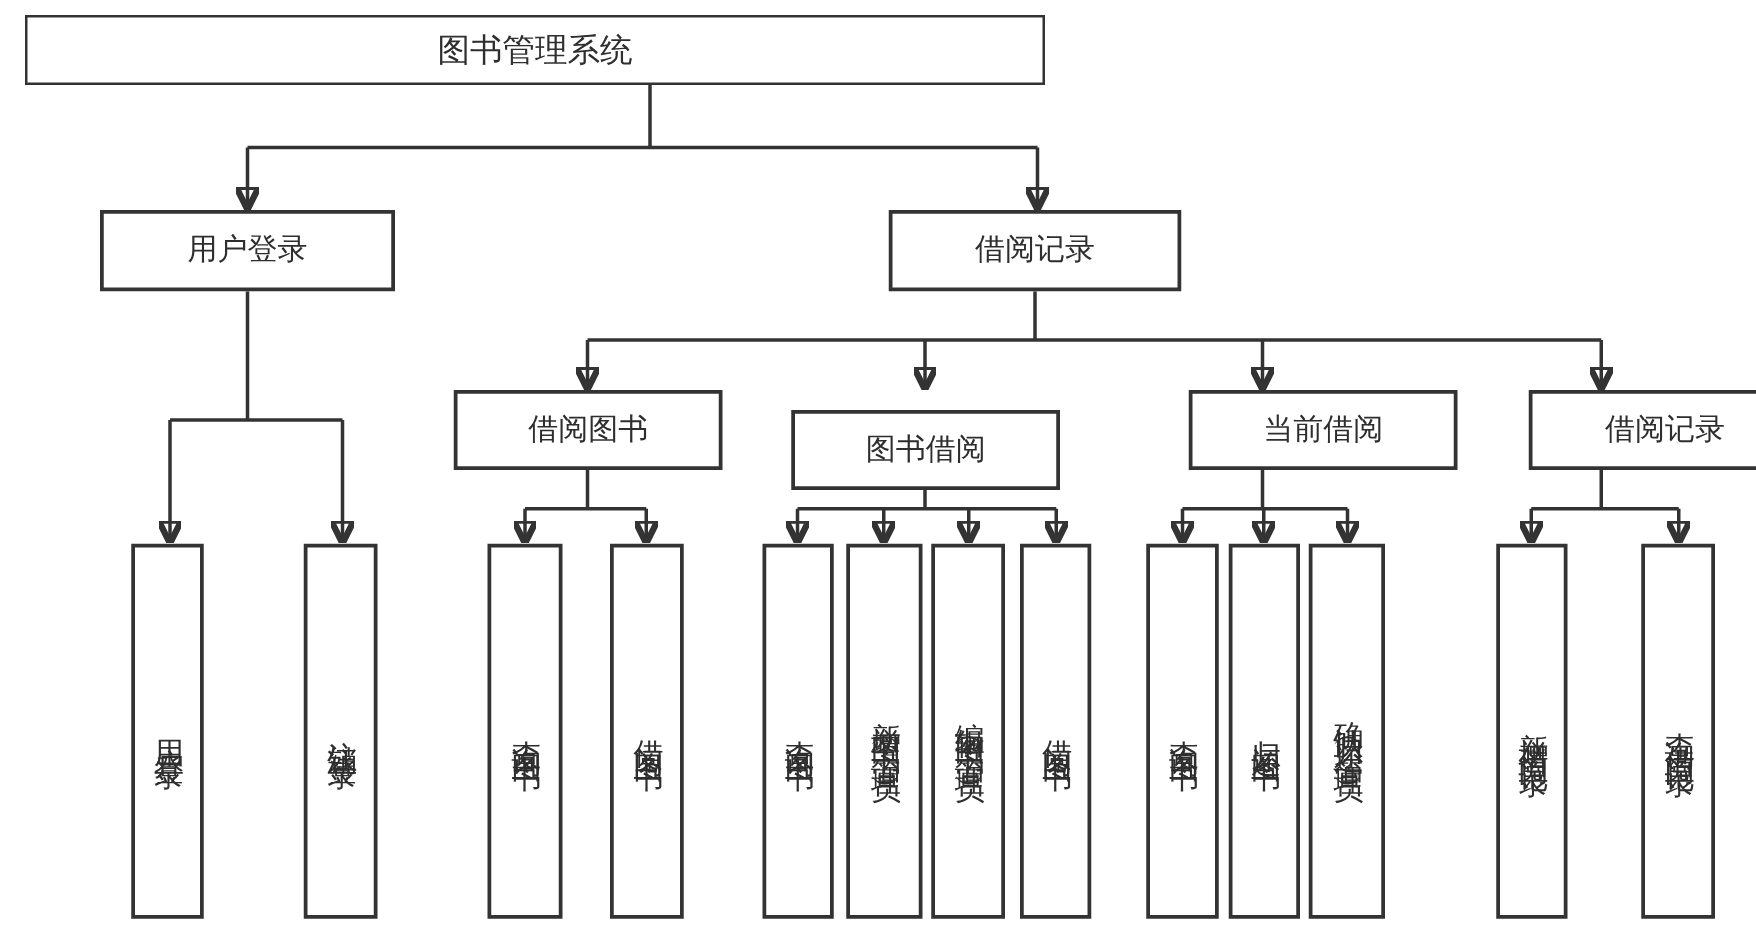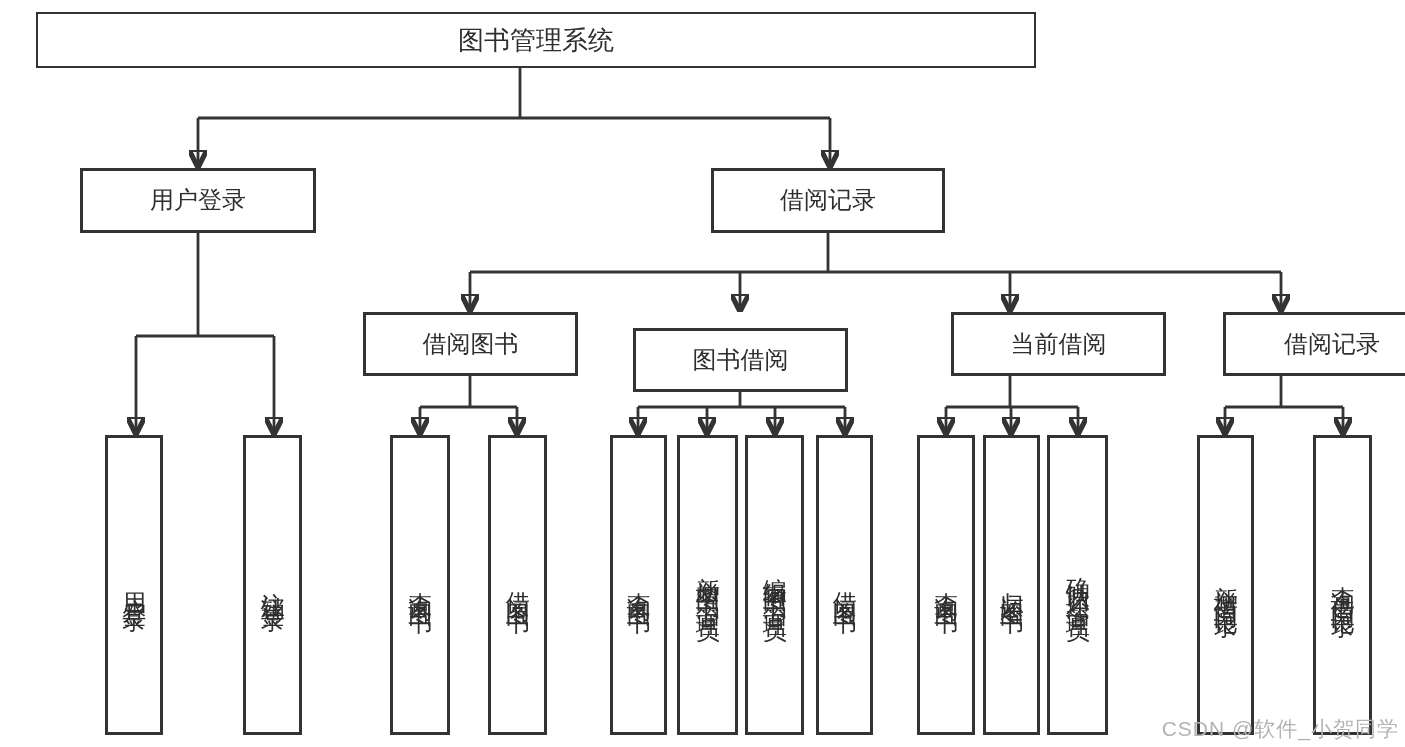--- a/index.html
+++ b/index.html
@@ -103,21 +103,21 @@
     <path d="M946,407 L946,432" marker-end="url(#arrow)"></path>
     <path d="M1011,407 L1011,432" marker-end="url(#arrow)"></path>
     <path d="M1078,407 L1078,432" marker-end="url(#arrow)"></path>
 
     <path d="M1281,376 L1281,407"></path>
     <path d="M1225,407 L1343,407"></path>
     <path d="M1225,407 L1225,432" marker-end="url(#arrow)"></path>
     <path d="M1343,407 L1343,432" marker-end="url(#arrow)"></path>
   </svg>
 
-  <div class="node root" style="left:36px; top:12px; width:1000px; height:56px;">图书管理系统</div>
+  <div class="node root" style="left:20px; top:12px; width:816px; height:56px;">图书管理系统</div>
 
   <div class="node" style="left:80px; top:168px; width:236px; height:65px;">用户登录</div>
   <div class="node" style="left:711px; top:168px; width:234px; height:65px;">借阅记录</div>
 
   <div class="node" style="left:363px; top:312px; width:215px; height:64px;">借阅图书</div>
   <div class="node" style="left:633px; top:312px; width:215px; height:64px;margin-top:16px;">图书借阅</div>
   <div class="node" style="left:903px; top:312px; width:215px; height:64px;margin-left:48px;">当前借阅</div>
   <div class="node" style="left:1223px; top:312px; width:218px; height:64px;">借阅记录</div>
 
   <div class="node vbox" style="left:105px; top:435px; width:58px; height:300px;">用户登录</div>
@@ -131,14 +131,13 @@
   <div class="node vbox" style="left:745px; top:435px; width:59px; height:300px;">编辑图书（管理员）</div>
   <div class="node vbox" style="left:816px; top:435px; width:57px; height:300px;">借阅图书</div>
 
   <div class="node vbox" style="left:917px; top:435px; width:58px; height:300px;">查询图书</div>
   <div class="node vbox" style="left:983px; top:435px; width:57px; height:300px;">归还图书</div>
   <div class="node vbox" style="left:1047px; top:435px; width:61px; height:300px;">确认归还（管理员）</div>
 
   <div class="node vbox" style="left:1197px; top:435px; width:57px; height:300px;">新增借阅记录</div>
   <div class="node vbox" style="left:1313px; top:435px; width:59px; height:300px;">查询借阅记录</div>
 
-  <div id="watermark">CSDN @软件_小贺同学</div>
 </div>
 
 </body></html>

